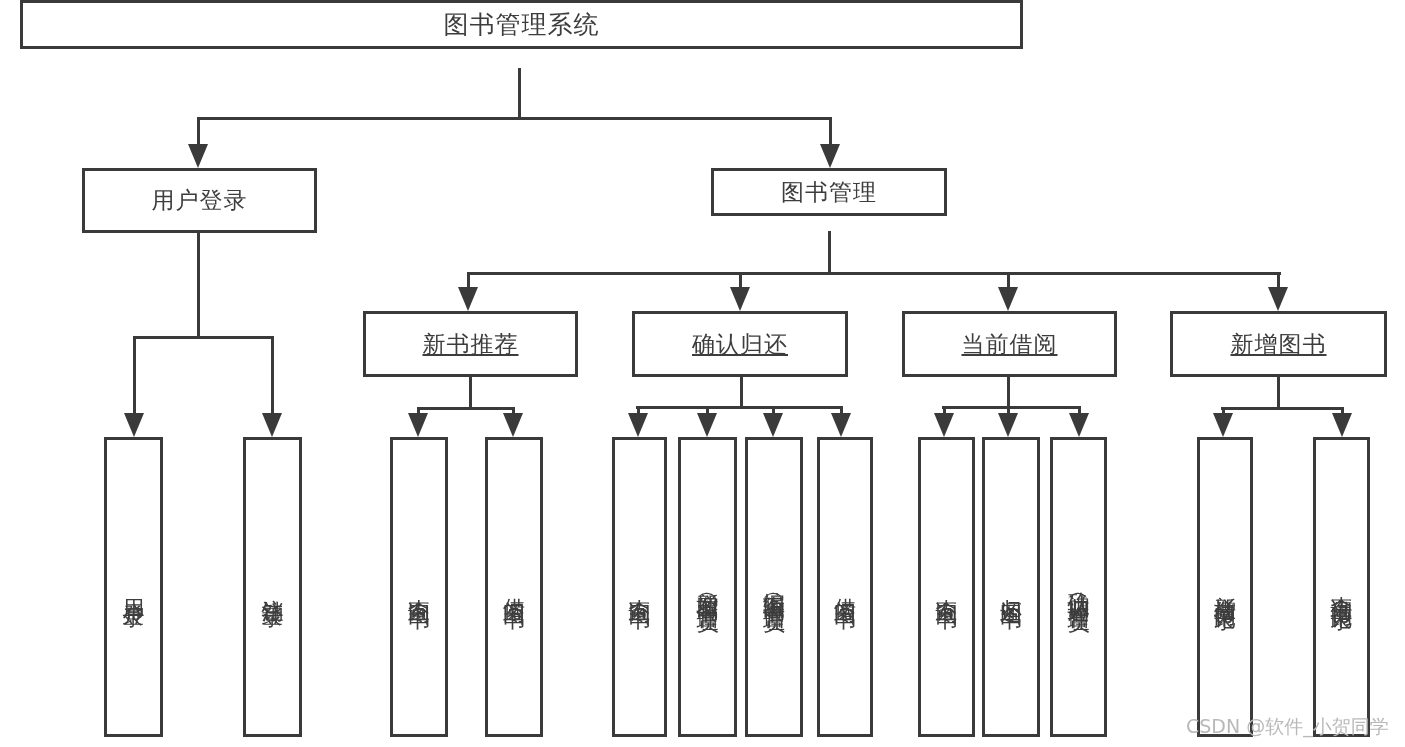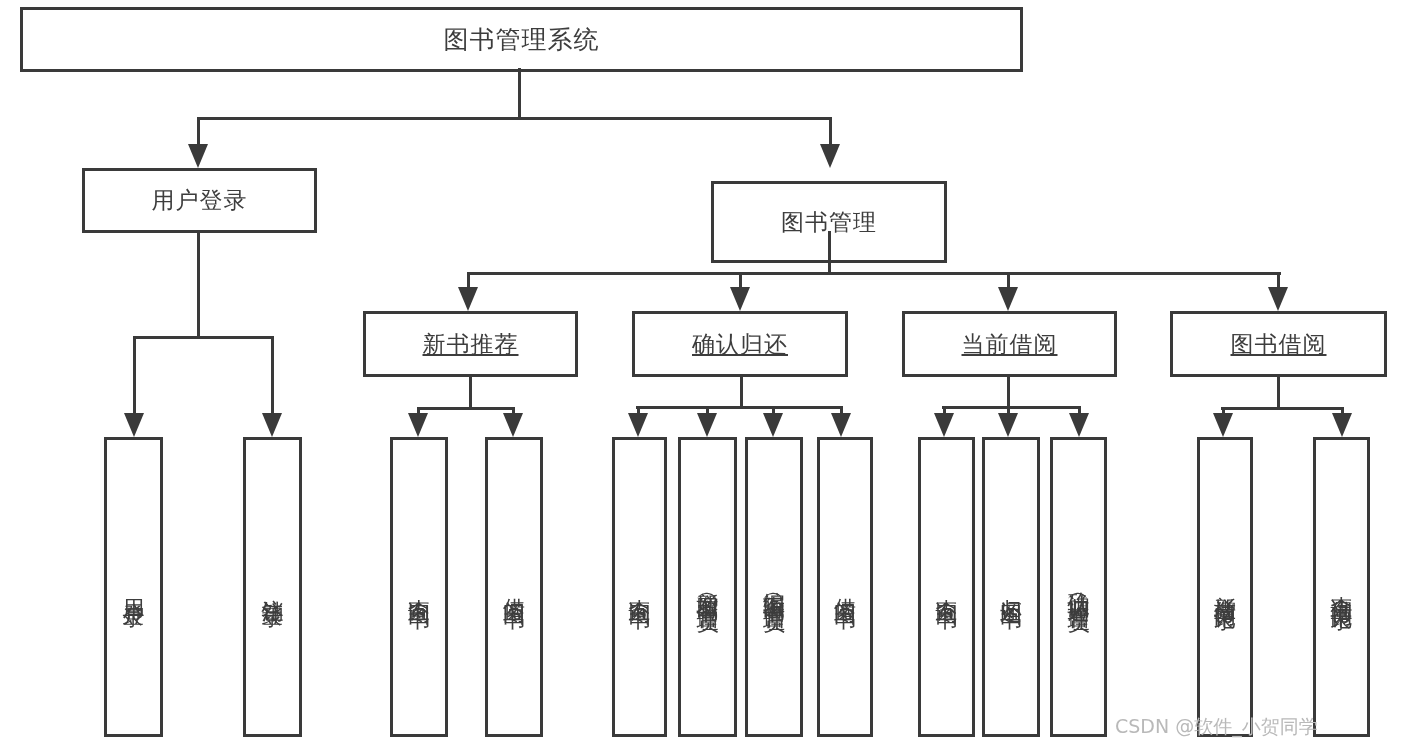--- a/index.html
+++ b/index.html
@@ -46,54 +46,54 @@
   }
   .arrow::after{
     content:'';position:absolute;left:0;bottom:0;
     width:0;height:0;
     border-left:10px solid transparent;
     border-right:10px solid transparent;
     border-top:24px solid var(--line);
   }
   #watermark{
     position:absolute;
-    left:1115px;top:714px;
+    left:1186px;top:714px;
     font-size:19px;
     color:var(--watermark);
     white-space:nowrap;
     z-index:5;
   }
 </style>
 </head>
 <body>
 
 <div id="canvas">
 
-  <div class="box h1" style="left:20px;top:7px;width:1003px;height:65px;">
+  <div class="box h1" style="left:20px;top:0;width:1003px;height:49px;">
     <span>图书管理系统</span>
   </div>
 
   <div class="box h2" style="left:82px;top:168px;width:235px;height:65px;">
     <span>用户登录</span>
   </div>
-  <div class="box h2" style="left:711px;top:181px;width:236px;height:82px;">
+  <div class="box h2" style="left:711px;top:168px;width:236px;height:48px;">
     <span>图书管理</span>
   </div>
 
   <div class="box h3" style="left:363px;top:311px;width:215px;height:66px;">
     <span>新书推荐</span>
   </div>
   <div class="box h3" style="left:632px;top:311px;width:216px;height:66px;">
     <span>确认归还</span>
   </div>
   <div class="box h3" style="left:902px;top:311px;width:215px;height:66px;">
     <span>当前借阅</span>
   </div>
   <div class="box h3" style="left:1170px;top:311px;width:217px;height:66px;">
-    <span>图书借阅</span>
+    <span>新增图书</span>
   </div>
 
   <div class="box vbox" style="left:104px;top:437px;width:59px;height:300px;">
     <span>用户登录</span>
   </div>
   <div class="box vbox" style="left:243px;top:437px;width:59px;height:300px;">
     <span>注销登录</span>
   </div>
   <div class="box vbox" style="left:390px;top:437px;width:58px;height:300px;">
     <span>查询图书</span>

